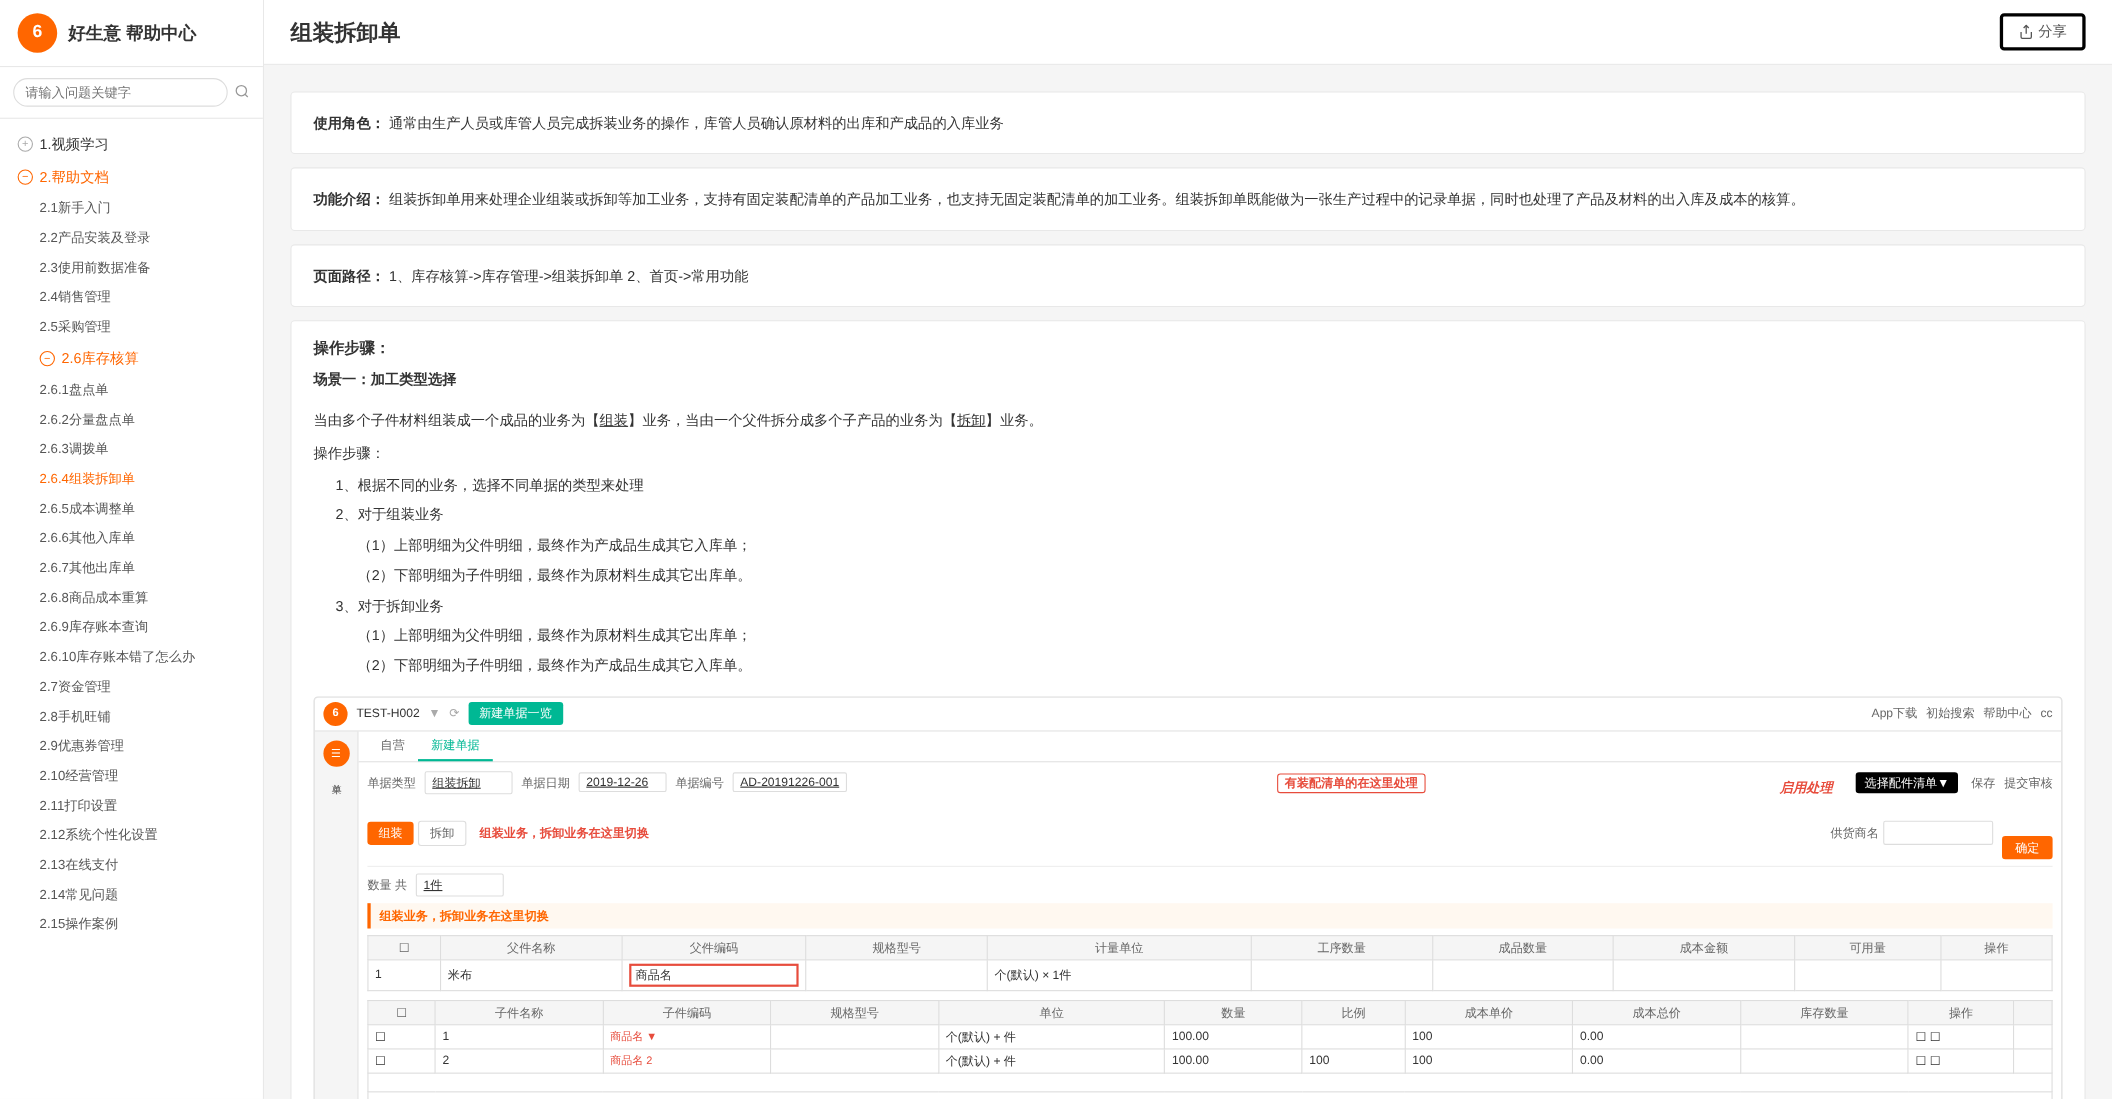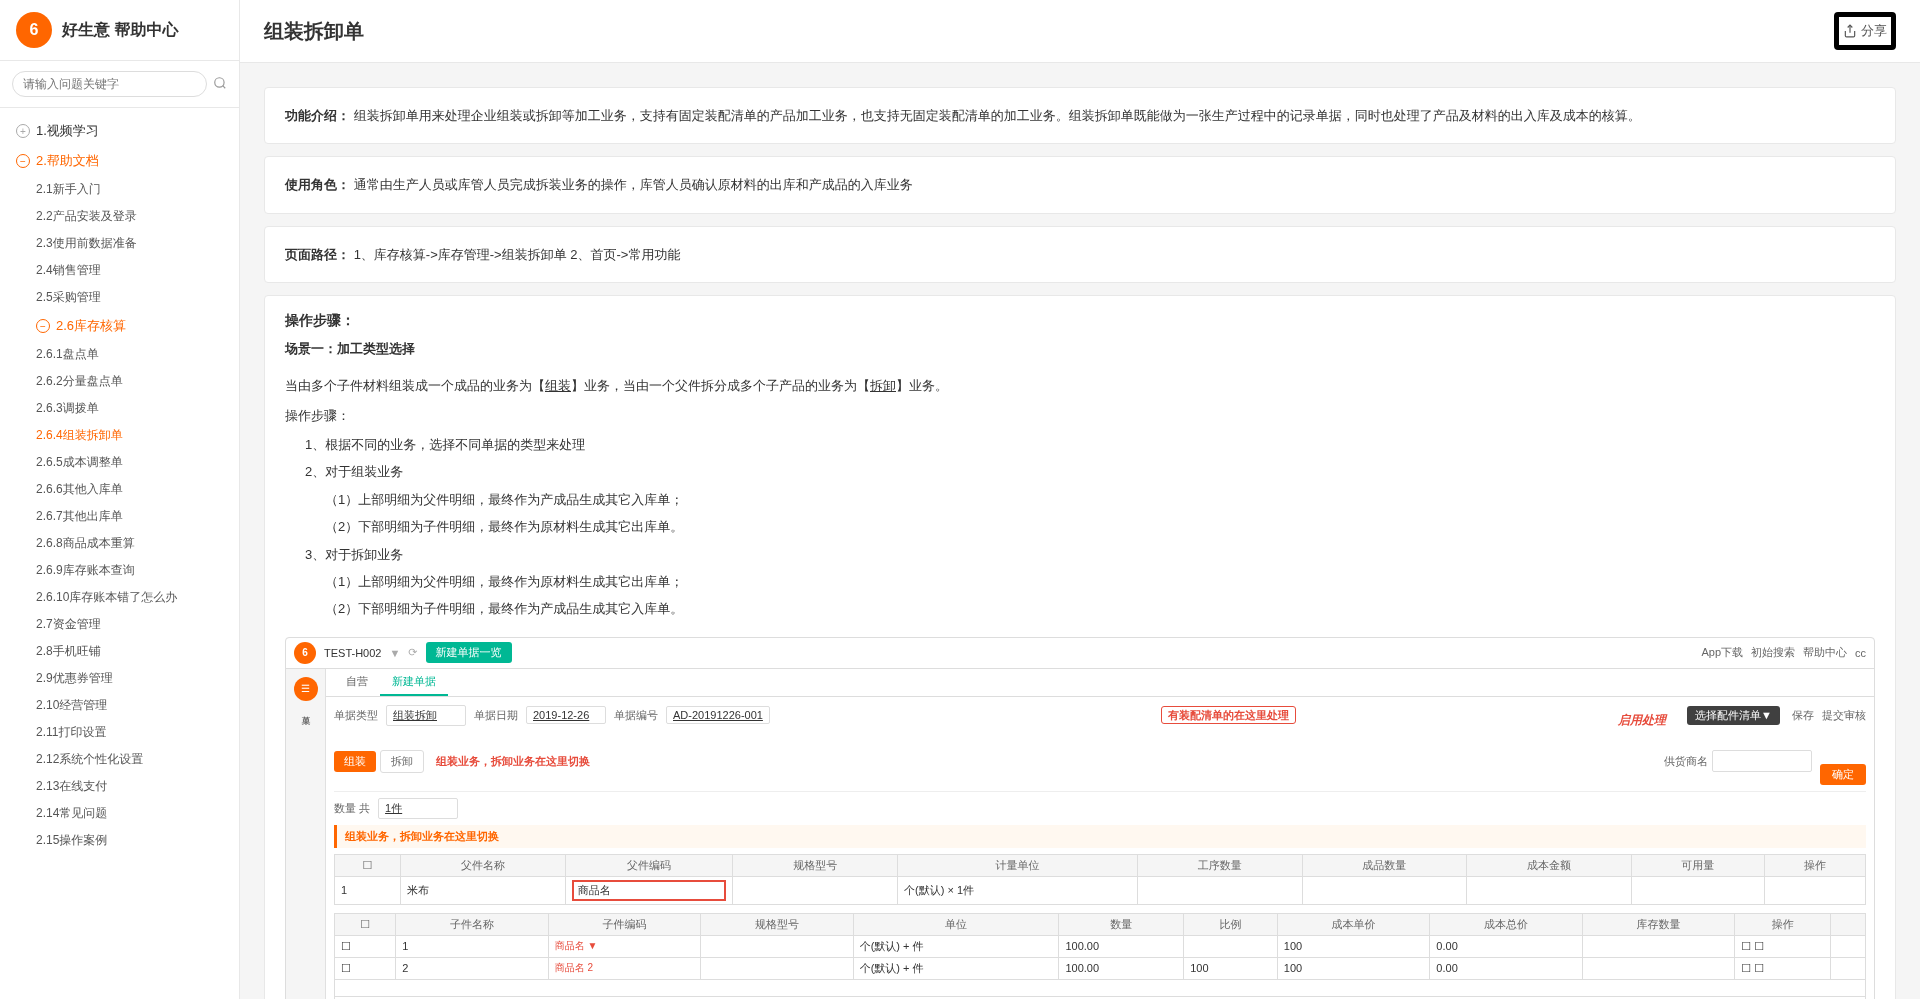--- a/index.html
+++ b/index.html
@@ -18,21 +18,21 @@
     .nav-item.active { color: #ff6600; }
     .nav-item .plus-icon { width: 14px; height: 14px; border: 1px solid #aaa; border-radius: 50%; display: inline-flex; align-items: center; justify-content: center; font-size: 10px; margin-right: 6px; flex-shrink: 0; color: #aaa; }
     .nav-item .minus-icon { width: 14px; height: 14px; border: 1px solid #ff6600; border-radius: 50%; display: inline-flex; align-items: center; justify-content: center; font-size: 10px; margin-right: 6px; flex-shrink: 0; color: #ff6600; }
     .sub-item { padding: 5px 16px 5px 36px; cursor: pointer; font-size: 12px; color: #555; }
     .sub-item.active { color: #ff6600; }
 
     
     .main { flex: 1; display: flex; flex-direction: column; overflow: hidden; }
     .main-header { background: #fff; border-bottom: 1px solid #e8e8e8; padding: 12px 24px; display: flex; align-items: center; justify-content: space-between; }
     .page-title-text { font-size: 20px; font-weight: 600; color: #333; }
-    .share-btn { border: 5px solid #000000; background: #fff; padding: 5px 4px; border-radius: 4px; cursor: pointer; font-size: 13px; color: #555; display: flex; align-items: center; gap: 4px; }
+    .share-btn { border: 3px solid #000000; background: #fff; padding: 5px 14px; border-radius: 4px; cursor: pointer; font-size: 13px; color: #555; display: flex; align-items: center; gap: 4px; }
     .main-content { flex: 1; overflow-y: auto; padding: 24px; background: #f5f5f5; }
     .content-card { background: #fff; border: 1px solid #e8e8e8; border-radius: 4px; padding: 16px 20px; margin-bottom: 12px; font-size: 13px; line-height: 1.8; color: #333; }
     .content-card .label { font-weight: bold; }
     .step-section { background: #fff; border: 1px solid #e8e8e8; border-radius: 4px; padding: 16px 20px; }
     .step-title { font-weight: bold; font-size: 14px; margin-bottom: 8px; }
     .scene-title { font-weight: bold; margin: 10px 0 16px 0; }
     .desc-text { margin-bottom: 6px; line-height: 1.8; }
     .desc-text em { font-style: normal; text-decoration: underline; }
     .sub-step { margin-left: 20px; margin-bottom: 4px; line-height: 1.8; }
     .sub-sub-step { margin-left: 40px; margin-bottom: 4px; line-height: 1.8; }
@@ -44,21 +44,21 @@
     .ss-logo { width: 22px; height: 22px; background: #ff6600; border-radius: 50%; display: flex; align-items: center; justify-content: center; color: #fff; font-size: 10px; font-weight: bold; }
     .ss-btn-green { background: #00b894; color: #fff; border: none; border-radius: 3px; padding: 3px 10px; font-size: 11px; cursor: pointer; }
     .ss-nav { display: flex; align-items: center; gap: 8px; margin-left: auto; font-size: 11px; color: #666; }
     .ss-tabs { background: #fff; display: flex; border-bottom: 1px solid #ddd; padding: 0 8px; }
     .ss-tab { padding: 5px 12px; font-size: 11px; cursor: pointer; border-bottom: 2px solid transparent; color: #666; }
     .ss-tab.active { color: #00b894; border-bottom-color: #00b894; }
     .ss-body { background: #fff; padding: 8px; }
     .ss-form-row { display: flex; gap: 8px; margin-bottom: 6px; align-items: center; font-size: 11px; }
     .ss-form-label { color: #666; white-space: nowrap; }
     .ss-form-val { border: 1px solid #ddd; border-radius: 2px; padding: 2px 6px; font-size: 11px; min-width: 80px; background: #fff; text-decoration: underline; }
-    .ss-red-btn { background: #404040; color: #fff; border: none; border-radius: 3px; padding: 2px 8px; font-size: 11px; }
+    .ss-red-btn { background: #000000; color: #fff; border: none; border-radius: 3px; padding: 2px 8px; font-size: 11px; }
     .ss-table { width: 100%; border-collapse: collapse; font-size: 11px; margin-top: 6px; }
     .ss-table th { background: #f5f5f5; border: 1px solid #ddd; padding: 3px 6px; font-weight: normal; color: #666; }
     .ss-table td { border: 1px solid #ddd; padding: 3px 6px; }
     .ss-section-title { font-size: 11px; font-weight: bold; padding: 4px 8px; background: #fff8f0; color: #ff6600; margin-bottom: 4px; border-left: 3px solid #ff6600; }
     .ss-inner { position: relative; }
   </style>
 </head>
 <body>
 
 <div class="sidebar">
@@ -124,27 +124,27 @@
           <polyline points="16 6 12 2 8 6"></polyline>
           <line x1="12" y1="2" x2="12" y2="15"></line>
         </svg>
       <span>分享</span>
     </button>
   </div>
 
   <div class="main-content">
 
     <div class="content-card">
+      <span class="label">使用角色：</span>
+      <span>通常由生产人员或库管人员完成拆装业务的操作，库管人员确认原材料的出库和产成品的入库业务</span>
+    </div>
+
+    <div class="content-card">
       <span class="label">功能介绍：</span>
       <span>组装拆卸单用来处理企业组装或拆卸等加工业务，支持有固定装配清单的产品加工业务，也支持无固定装配清单的加工业务。组装拆卸单既能做为一张生产过程中的记录单据，同时也处理了产品及材料的出入库及成本的核算。</span>
-    </div>
-
-    <div class="content-card">
-      <span class="label">使用角色：</span>
-      <span>通常由生产人员或库管人员完成拆装业务的操作，库管人员确认原材料的出库和产成品的入库业务</span>
     </div>
 
     <div class="content-card">
       <span class="label">页面路径：</span>
       <span>1、库存核算-&gt;库存管理-&gt;组装拆卸单  2、首页-&gt;常用功能</span>
     </div>
 
     <div class="step-section">
       <div class="step-title">操作步骤：</div>
       <div class="scene-title">场景一：加工类型选择</div>

